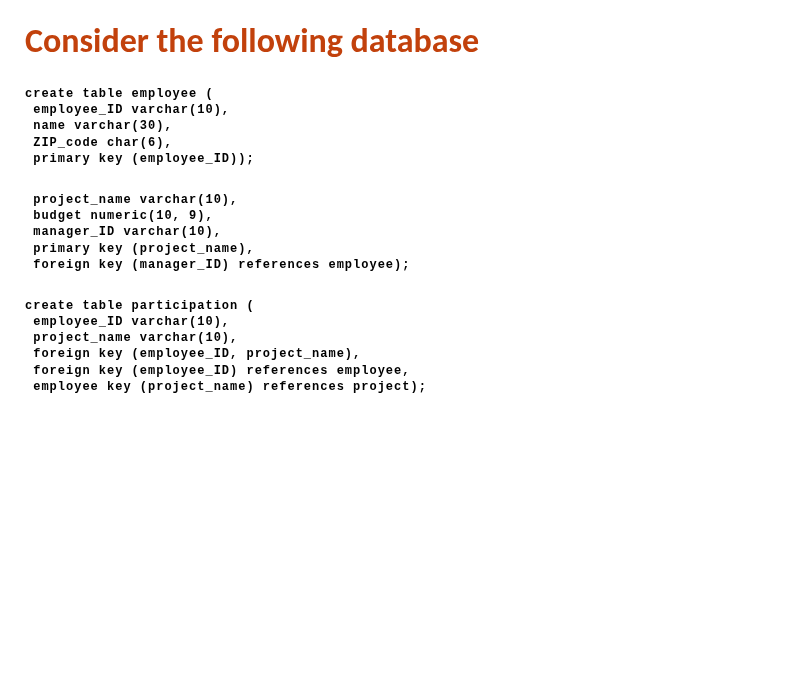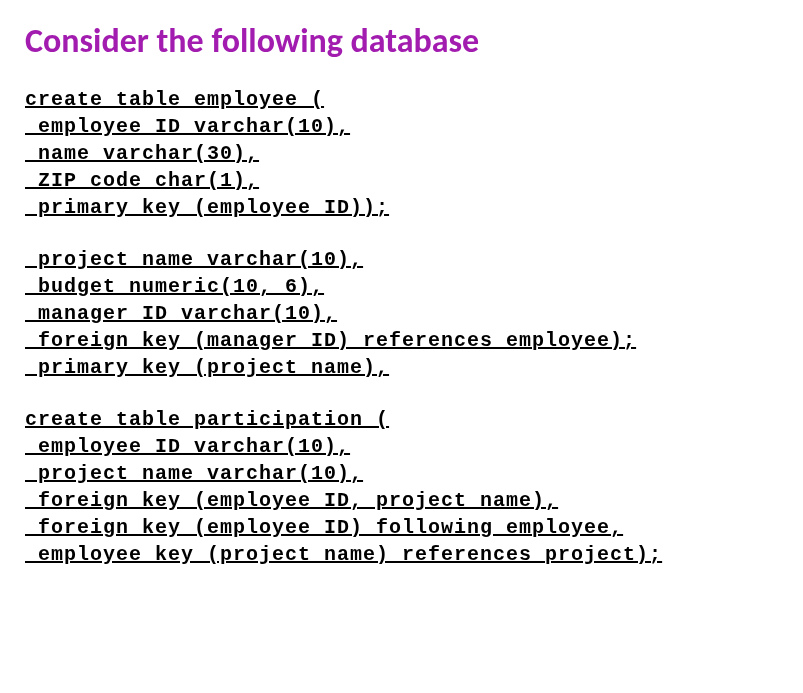--- a/index.html
+++ b/index.html
@@ -8,61 +8,60 @@
       font-family: Arial, Helvetica, sans-serif;
       background: #ffffff;
       width: 803px;
       box-sizing: border-box;
     }
     h1 {
       font-family: Calibri, Arial, sans-serif;
       font-size: 34px;
       font-weight: bold;
       margin: 0 0 25px 0;
-      color: #a21caf;
+      color: #c2410c;
     }
     pre {
       font-family: "Courier New", Courier, monospace;
-      font-size: 20px;
+      font-size: 12px;
       font-weight: bold;
       letter-spacing: 1px;
       line-height: 1.35;
       margin: 0;
       white-space: pre;
       color: #000;
-      text-decoration: underline;
     }
     .block {
       margin-bottom: 25px;
     }
     .block:last-child {
       margin-bottom: 0;
     }
   </style>
 </head>
 <body>
 
 <h1>Consider the following database</h1>
 
 <div class="block">
   <pre>create table employee (</pre>
   <pre> employee_ID varchar(10),</pre>
   <pre> name varchar(30),</pre>
-  <pre> ZIP_code char(1),</pre>
+  <pre> ZIP_code char(6),</pre>
   <pre> primary key (employee_ID));</pre>
 </div>
 
 <div class="block">
   <pre> project_name varchar(10),</pre>
-  <pre> budget numeric(10, 6),</pre>
+  <pre> budget numeric(10, 9),</pre>
   <pre> manager_ID varchar(10),</pre>
+  <pre> primary key (project_name),</pre>
   <pre> foreign key (manager_ID) references employee);</pre>
-  <pre> primary key (project_name),</pre>
 </div>
 
 <div class="block">
   <pre>create table participation (</pre>
   <pre> employee_ID varchar(10),</pre>
   <pre> project_name varchar(10),</pre>
   <pre> foreign key (employee_ID, project_name),</pre>
-  <pre> foreign key (employee_ID) following employee,</pre>
+  <pre> foreign key (employee_ID) references employee,</pre>
   <pre> employee key (project_name) references project);</pre>
 </div>
 
 </body></html>

